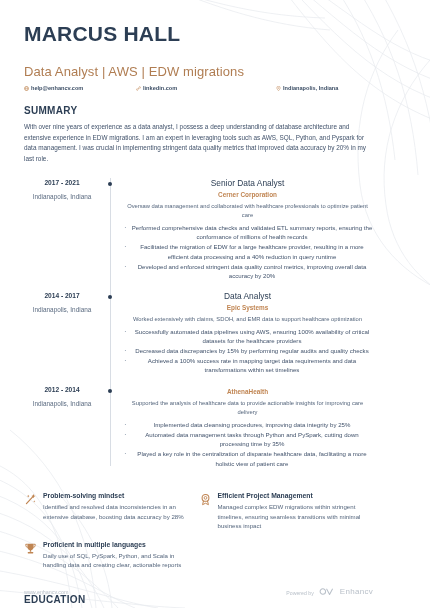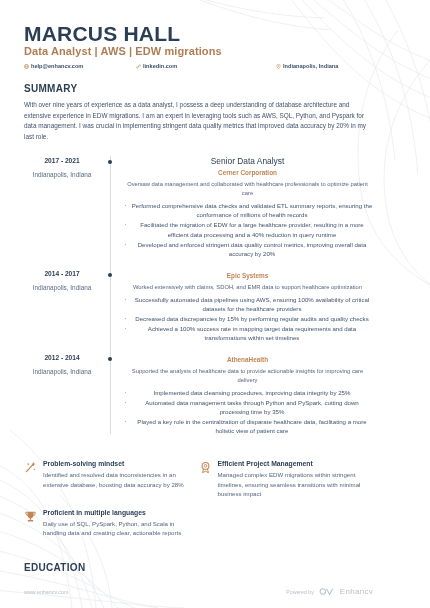--- a/index.html
+++ b/index.html
@@ -15,21 +15,21 @@
 
   .content { position:relative; z-index:1; padding: 0 24px; }
 
   
   .header { padding-top: 22px; }
   .name {
     font-size: 21px; font-weight: bold; color: #2c3e54;
     letter-spacing: 0.2px; line-height: 1.1;
   }
   .subtitle {
-    font-size: 11px; color: #b07d52; margin-top: 0; font-weight: bold;
+    font-size: 13px; color: #b07d52; margin-top: 19px; font-weight: normal;
     letter-spacing: 0.1px;
   }
   .contacts { display:flex; margin-top: 6px; font-size: 5.6px; font-weight:bold; color:#3d4f66; }
   .contact { display:flex; align-items:center; gap:2px; }
   .c1 { width: 112px; }
   .c2 { width: 140px; }
   .ci { width:5px; height:5px; display:inline-block; flex:none; }
 
   
   .section { margin-top: 14px; }
@@ -75,21 +75,21 @@
   .s-title { font-size: 6.8px; font-weight:bold; color:#2c3e54; }
   .s-text { font-size: 6.1px; color:#54657c; line-height:1.55; margin-top:3px; }
 
   
   .footer {
     position:absolute; left:0; right:0; bottom: 12px;
     display:flex; align-items:center; justify-content:space-between;
     padding: 0 24px; z-index:2;
   }
   .site { font-size: 5.4px; color:#b9c0c9; }
-  .powered { display:flex; align-items:center; gap:5px; }
+  .powered { display:flex; align-items:flex-end; gap:5px; }
   .powered-label { font-size:5.2px; color:#b9c0c9; }
   .brand { font-size: 8px; color:#b9c0c9; letter-spacing:0.3px; }
 </style>
 </head>
 <body>
 
 <div class="page">
 
   <svg class="bg-curves" viewBox="0 0 430 608" fill="none">
     <g stroke="#e7eaee" stroke-width="0.7" fill="none">
@@ -181,20 +181,21 @@
       <div class="entry">
         <div class="side">
           <div class="period">2014 - 2017</div>
           <div class="place">Indianapolis, Indiana</div>
         </div>
         <div class="timeline">
           <div class="line"></div>
           <div class="dot"></div>
         </div>
         <div class="body">
+          <div class="job-title">Data Analyst</div>
           <div class="company">Epic Systems</div>
           <div class="job-desc">Worked extensively with claims, SDOH, and EMR data to support healthcare optimization</div>
           <ul class="bullets">
             <li>Successfully automated data pipelines using AWS, ensuring 100% availability of critical datasets for the healthcare providers</li>
             <li>Decreased data discrepancies by 15% by performing regular audits and quality checks</li>
             <li>Achieved a 100% success rate in mapping target data requirements and data transformations within set timelines</li>
           </ul>
         </div>
       </div>
 

